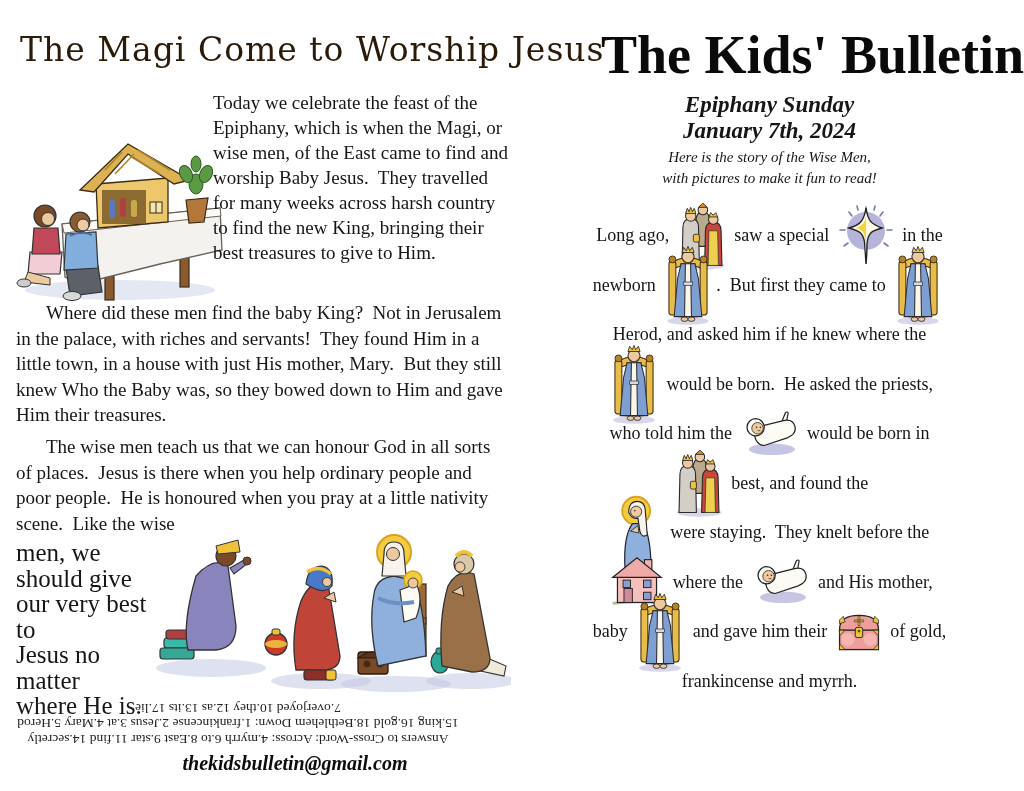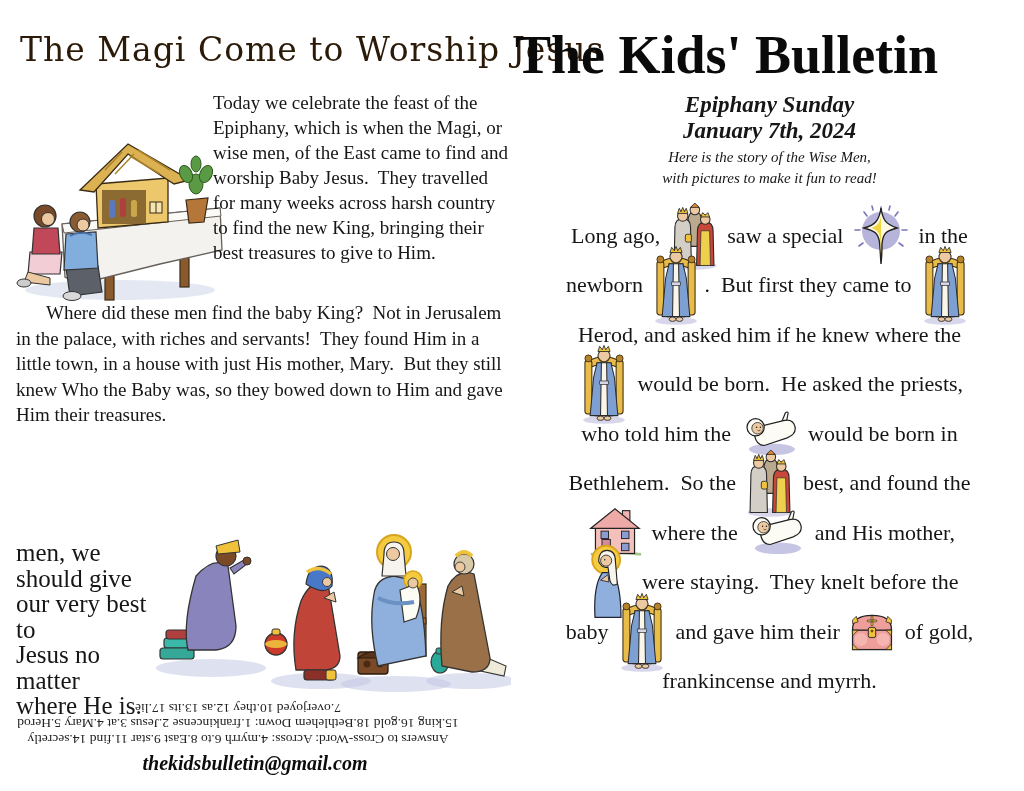--- a/index.html
+++ b/index.html
@@ -16,32 +16,32 @@
   .scene1{position:absolute;left:10px;top:92px;}
   .lp-para{font-size:19px;line-height:25.5px;white-space:pre-wrap;}
   .lp-para1{position:absolute;left:213px;top:90px;width:298px;line-height:25px;}
   .lp-para2{position:absolute;left:16px;top:300px;width:492px;text-indent:30px;}
   .lp-para3{position:absolute;left:16px;top:434px;width:494px;text-indent:30px;}
   .lp-cont{position:absolute;left:16px;top:540px;width:150px;font-size:25px;line-height:25.5px;}
   .scene2{position:absolute;left:126px;top:506px;}
   .lp-answers{position:absolute;left:8px;top:700px;width:460px;
     transform:rotate(180deg);font-size:13.5px;line-height:15.5px;text-align:center;color:#222;}
   .lp-email{position:absolute;left:0;top:752px;width:510px;text-align:center;
-    font-weight:bold;font-style:italic;font-size:20px;color:#0c0c0c;}
+    font-weight:bold;font-style:italic;font-size:20px;color:#0c0c0c;padding-left:40px;}
 
   
-  .rp-title{position:absolute;left:0;top:24px;width:509px;text-align:left;
+  .rp-title{position:absolute;left:0;top:24px;width:509px;text-align:right;
     font-size:54px;font-weight:bold;color:#0a0a0a;white-space:nowrap;}
   .rp-sub{position:absolute;left:0;top:92px;width:509px;text-align:center;
     font-size:23px;font-weight:bold;font-style:italic;line-height:26px;}
   .rp-intro{position:absolute;left:0;top:147px;width:509px;text-align:center;
     font-size:15px;font-style:italic;line-height:21px;}
   .rp-story{position:absolute;left:0;top:211px;width:509px;}
   .story-line{height:49.5px;display:flex;align-items:center;justify-content:center;}
-  .seg{white-space:pre;font-size:22px;flex:none;}
+  .seg{white-space:pre;font-size:18px;flex:none;}
   .icon{flex:none;margin:0 2px;}
 </style>
 </head>
 <body>
 
 <svg width="0" height="0" style="position:absolute" aria-hidden="true">
 <defs>
   <symbol id="sym-wisemen" viewBox="0 0 60 80">
     <ellipse cx="30" cy="74" rx="26" ry="5" fill="#c7c4e2" opacity="0.7"></ellipse>
     <path d="M23 24 Q23 12 31 12 Q39 12 39 24 L40 52 L22 52 Z" fill="#bba98e" stroke="#2b2b2b" stroke-width="1.3"></path>
@@ -187,20 +187,21 @@
       <ellipse cx="62" cy="204" rx="9" ry="4.5" fill="#d8d8d8" stroke="#333" stroke-width="1"></ellipse>
       <path d="M56 142 L86 140 L88 176 L54 178 Z" fill="#82aede" stroke="#333" stroke-width="1.2"></path>
       <path d="M60 144 Q70 138 82 143" fill="none" stroke="#4a72a8" stroke-width="2"></path>
       <circle cx="70" cy="130" r="10" fill="#8a5a30" stroke="#333" stroke-width="1.2"></circle>
       <circle cx="73" cy="133" r="6" fill="#ecc9a0" stroke="#333" stroke-width="1"></circle>
     </g>
   </svg>
 
   <div class="lp-para lp-para1">Today we celebrate the feast of the Epiphany, which is when the Magi, or wise men, of the East came to find and worship Baby Jesus.  They travelled for many weeks across harsh country to find the new King, bringing their best treasures to give to Him.</div>
   <div class="lp-para lp-para2">Where did these men find the baby King?  Not in Jerusalem in the palace, with riches and servants!  They found Him in a little town, in a house with just His mother, Mary.  But they still knew Who the Baby was, so they bowed down to Him and gave Him their treasures.</div>
+  <div class="lp-para lp-para3">The wise men teach us that we can honour God in all sorts of places.  Jesus is there when you help ordinary people and poor people.  He is honoured when you pray at a little nativity scene.  Like the wise</div>
 
   <div class="lp-cont">
     <div>men, we should give</div>
     <div>our very best to</div>
     <div>Jesus no matter</div>
     <div>where He is.</div>
   </div>
 
   <svg class="scene2" viewBox="0 0 385 196" width="385" height="196">
     <ellipse cx="85" cy="162" rx="55" ry="9" fill="#c3c9e4" opacity="0.55"></ellipse>
@@ -325,46 +326,45 @@
 
     <div class="story-line">
       <span class="seg">who told him the </span>
       <svg class="icon" viewBox="0 0 64 48" width="62" height="46">
           <use href="#sym-baby"></use>
         </svg>
       <span class="seg"> would be born in</span>
     </div>
 
     <div class="story-line">
-      <span class="seg">Bethlehem.  So the </span>
       <svg class="icon" viewBox="0 0 60 80" width="52" height="72">
           <use href="#sym-wisemen"></use>
         </svg>
       <span class="seg"> best, and found the</span>
+    </div>
+
+    <div class="story-line">
+      <svg class="icon" viewBox="0 0 56 84" width="52" height="78">
+          <use href="#sym-mary"></use>
+        </svg>
+      <span class="seg"> were staying.  They knelt before the</span>
     </div>
 
     <div class="story-line">
       <svg class="icon" viewBox="0 0 60 58" width="58" height="54">
           <use href="#sym-house"></use>
         </svg>
       <span class="seg"> where the </span>
       <svg class="icon" viewBox="0 0 64 48" width="62" height="46">
           <use href="#sym-baby"></use>
         </svg>
       <span class="seg"> and His mother,</span>
     </div>
 
     <div class="story-line">
-      <svg class="icon" viewBox="0 0 56 84" width="52" height="78">
-          <use href="#sym-mary"></use>
-        </svg>
-      <span class="seg"> were staying.  They knelt before the</span>
-    </div>
-
-    <div class="story-line">
       <span class="seg">baby </span>
       <svg class="icon" viewBox="0 0 60 95" width="52" height="88">
           <use href="#sym-king"></use>
         </svg>
       <span class="seg"> and gave him their </span>
       <svg class="icon" viewBox="0 0 54 46" width="50" height="44">
           <use href="#sym-chest"></use>
         </svg>
       <span class="seg"> of gold,</span>
     </div>

